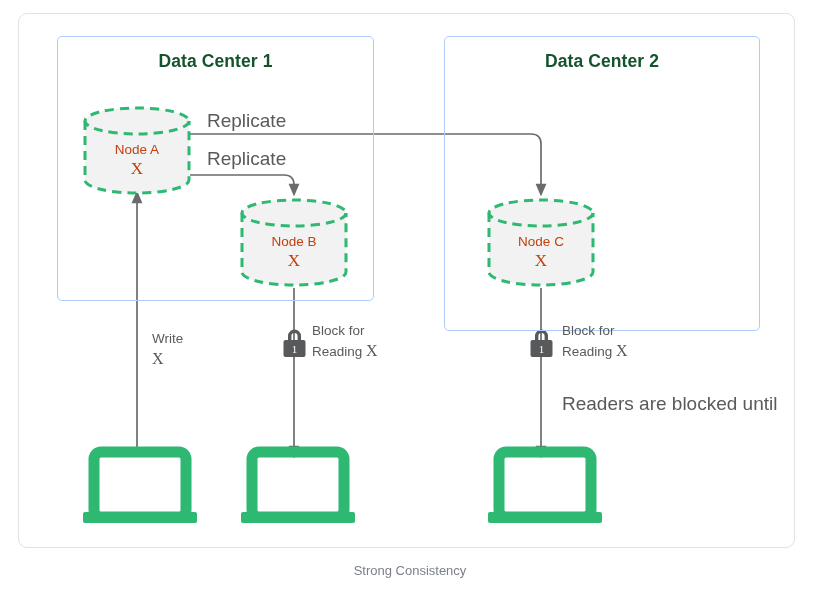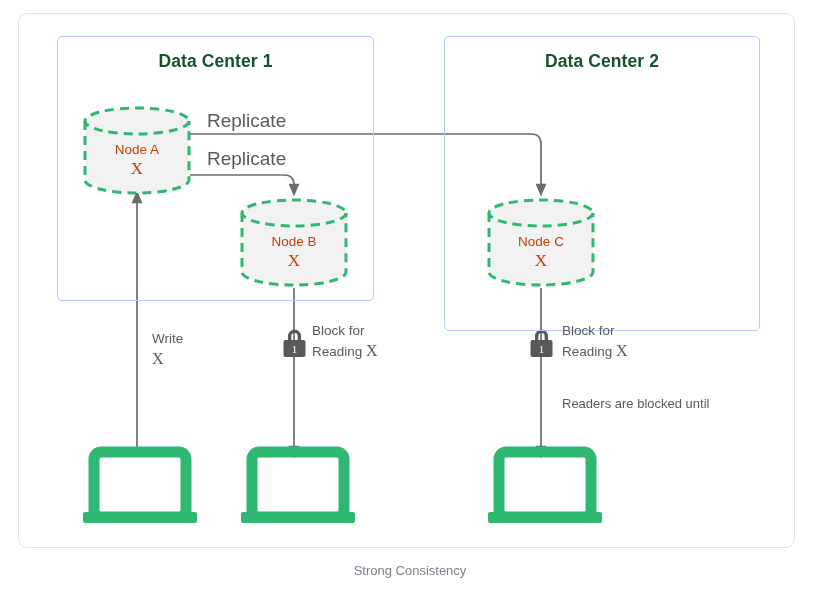--- a/index.html
+++ b/index.html
@@ -91,21 +91,21 @@
     color: #5a5a5a;
     line-height: 20px;
     white-space: nowrap;
   }
   .flow-label .serif {
     font-family: "Liberation Serif", serif;
     font-size: 16px;
   }
   .note {
     position: absolute;
-    font-size: 13px;
+    font-size: 19px;
     color: #5a5a5a;
     line-height: 21px;
     white-space: nowrap;
   }
 
   
   .caption {
     position: absolute;
     left: 0;
     top: 563px;

